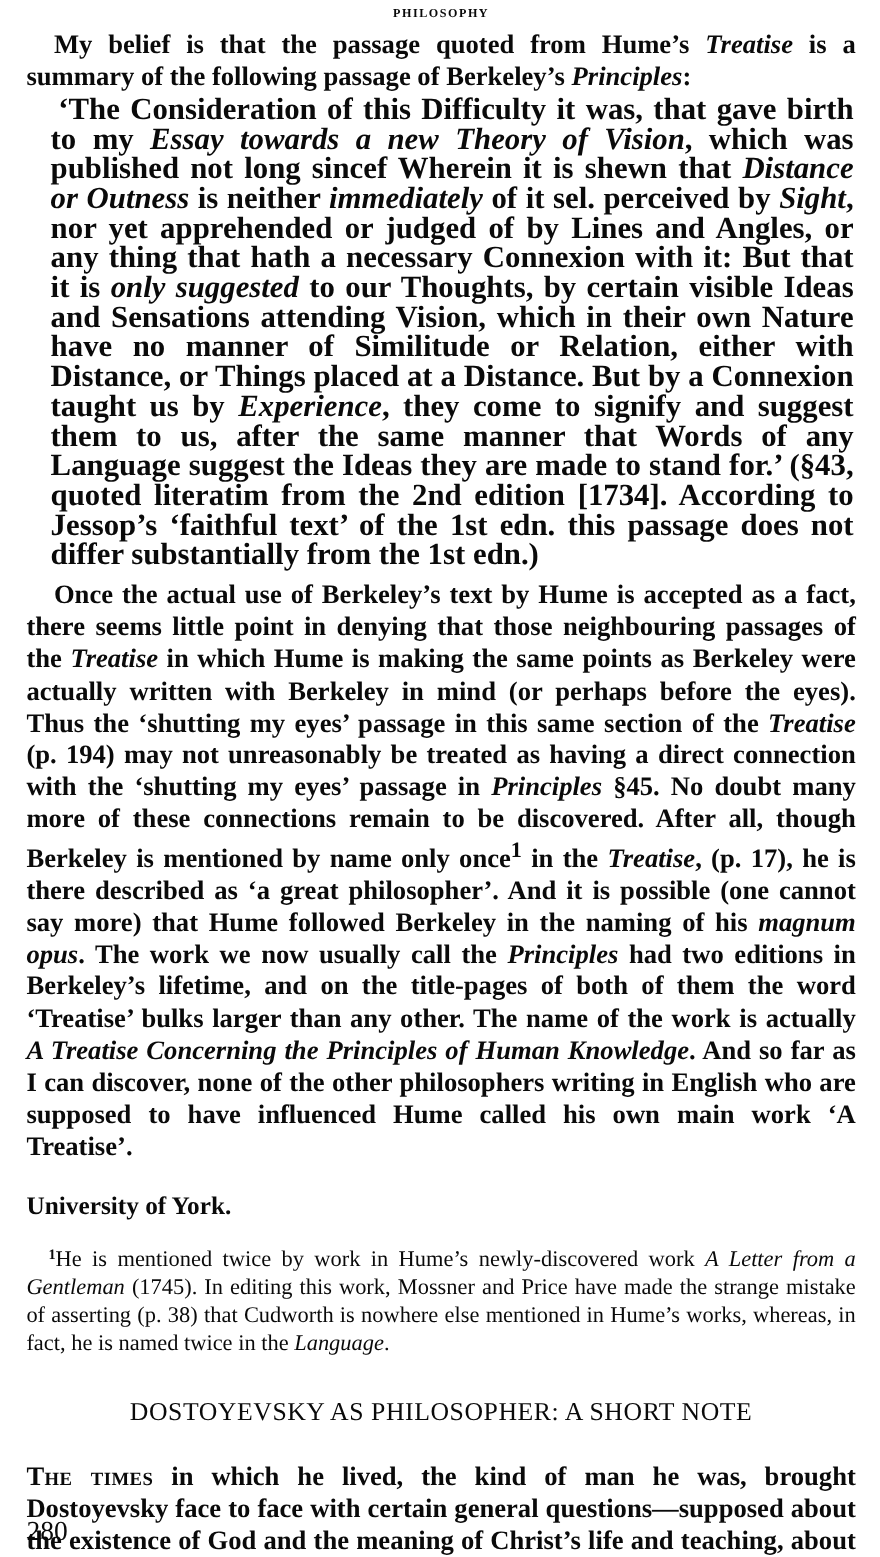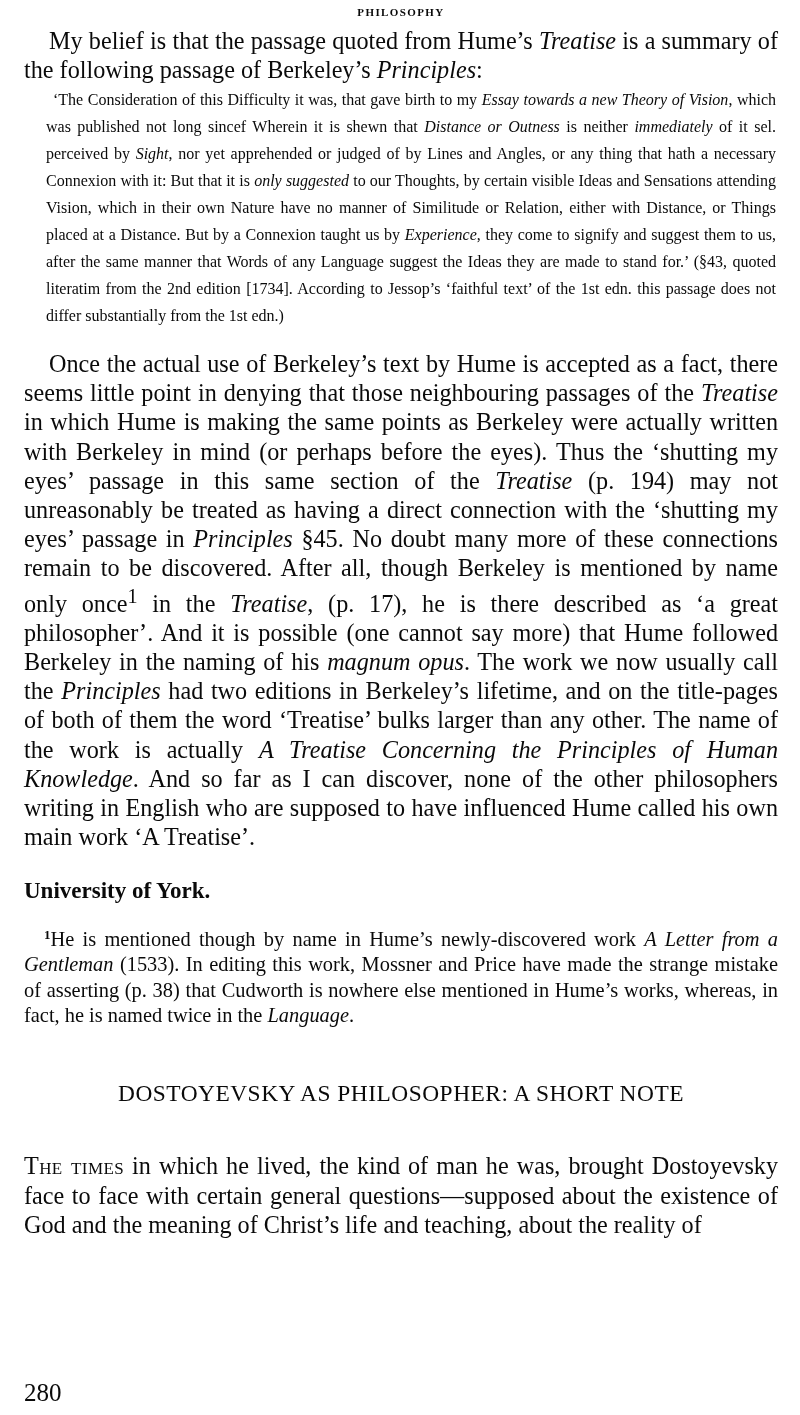--- a/index.html
+++ b/index.html
@@ -34,34 +34,36 @@
   }
 
   
   .body-par {
     font-size: 24.2px;
     line-height: 29.1px;
     text-align: justify;
     text-justify: inter-word;
     margin: 0;
     hyphens: none;
+    font-weight: bold;
   }
   .par-first { margin-top: 8px; }
   .indent { text-indent: 25px; }
   .noindent { text-indent: 0; }
 
   
   .quote {
-    font-size: 16px;
+    font-size: 28px;
     line-height: 27.0px;
     text-align: justify;
-    margin: 2px 0 20px 0;
+    margin: 2px 0 8px 0;
     padding-left: 22px;
     padding-right: 2px;
     text-indent: 7px;
+    font-weight: bold;
   }
 
   .gap-sm { height: 8px; }
   .gap-md { height: 22px; }
   .gap-lg { height: 36px; }
 
   .affiliation {
     font-size: 23px;
     line-height: 28px;
     margin: 26px 0 0 0;
@@ -82,21 +84,21 @@
     line-height: 0;
     font-weight: 700;
   }
 
   
   .article-title {
     text-align: center;
     font-size: 23.4px;
     letter-spacing: 0.5px;
     line-height: 1.15;
-    margin: 15px;
+    margin: 0;
     font-weight: 400;
   }
   .byline {
     text-align: center;
     font-size: 20px;
     letter-spacing: 0.9px;
     margin: 0;
     font-weight: 400;
     font-variant: small-caps;
   }
@@ -122,21 +124,21 @@
 
   <p class="body-par par-first indent"><span>My belief is that the passage quoted from Hume’s </span><i>Treatise</i><span> is a summary of the following passage of Berkeley’s </span><i>Principles</i><span>:</span></p>
 
   <p class="quote"><span>‘The Consideration of this Difficulty it was, that gave birth to my </span><i>Essay towards a new Theory of Vision</i><span>, which was published not long sincef Wherein it is shewn that </span><i>Distance or Outness</i><span> is neither </span><i>immediately</i><span> of it sel. perceived by </span><i>Sight</i><span>, nor yet apprehended or judged of by Lines and Angles, or any thing that hath a necessary Connexion with it: But that it is </span><i>only suggested</i><span> to our Thoughts, by certain visible Ideas and Sensations attending Vision, which in their own Nature have no manner of Similitude or Relation, either with Distance, or Things placed at a Distance. But by a Connexion taught us by </span><i>Experience</i><span>, they come to signify and suggest them to us, after the same manner that Words of any Language suggest the Ideas they are made to stand for.’ (§43, quoted literatim from the 2nd edition [1734]. According to Jessop’s ‘faithful text’ of the 1st edn. this passage does not differ substantially from the 1st edn.)</span></p>
 
 
   <p class="body-par indent"><span>Once the actual use of Berkeley’s text by Hume is accepted as a fact, there seems little point in denying that those neighbouring passages of the </span><i>Treatise</i><span> in which Hume is making the same points as Berkeley were actually written with Berkeley in mind (or perhaps before the eyes). Thus the ‘shutting my eyes’ passage in this same section of the </span><i>Treatise</i><span> (p. 194) may not unreasonably be treated as having a direct connection with the ‘shutting my eyes’ passage in </span><i>Principles</i><span> §45. No doubt many more of these connections remain to be discovered. After all, though Berkeley is mentioned by name only once</span><sup>1</sup><span> in the </span><i>Treatise</i><span>, (p. 17), he is there described as ‘a great philosopher’. And it is possible (one cannot say more) that Hume followed Berkeley in the naming of his </span><i>magnum opus</i><span>. The work we now usually call the </span><i>Principles</i><span> had two editions in Berkeley’s lifetime, and on the title-pages of both of them the word ‘Treatise’ bulks larger than any other. The name of the work is actually </span><i>A Treatise Concerning the Principles of Human Knowledge</i><span>. And so far as I can discover, none of the other philosophers writing in English who are supposed to have influenced Hume called his own main work ‘A Treatise’.</span></p>
 
   <p class="affiliation">University of York.</p>
 
-  <p class="footnote"><sup>1</sup><span>He is mentioned though by name in Hume’s newly-discovered work </span><i>A Letter from a Gentleman</i><span> (1533). In editing this work, Mossner and Price have made the strange mistake of asserting (p. 38) that Cudworth is nowhere else mentioned in Hume’s works, whereas, in fact, he is named twice in the </span><i>Language</i><span>.</span></p>
+  <p class="footnote"><sup>1</sup><span>He is mentioned twice by work in Hume’s newly-discovered work </span><i>A Letter from a Gentleman</i><span> (1745). In editing this work, Mossner and Price have made the strange mistake of asserting (p. 38) that Cudworth is nowhere else mentioned in Hume’s works, whereas, in fact, he is named twice in the </span><i>Language</i><span>.</span></p>
 
   <div class="gap-lg"></div>
 
   <h1 class="article-title">DOSTOYEVSKY AS PHILOSOPHER: A SHORT NOTE</h1>
 
   <div class="gap-md"></div>
 
 
   <div class="gap-sm"></div>
 

